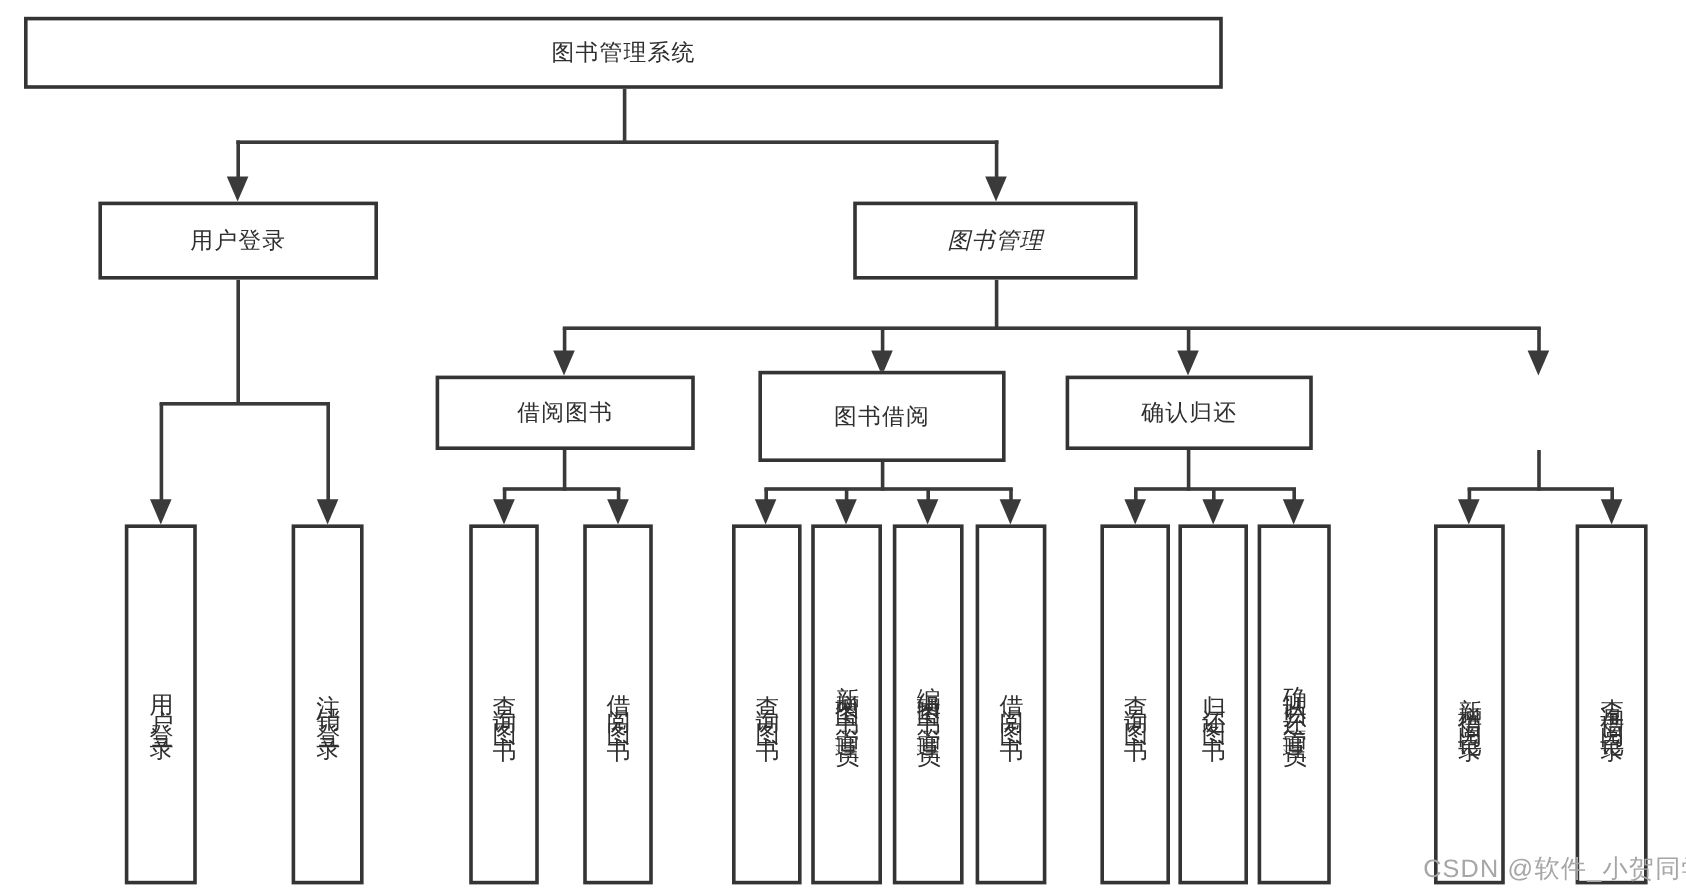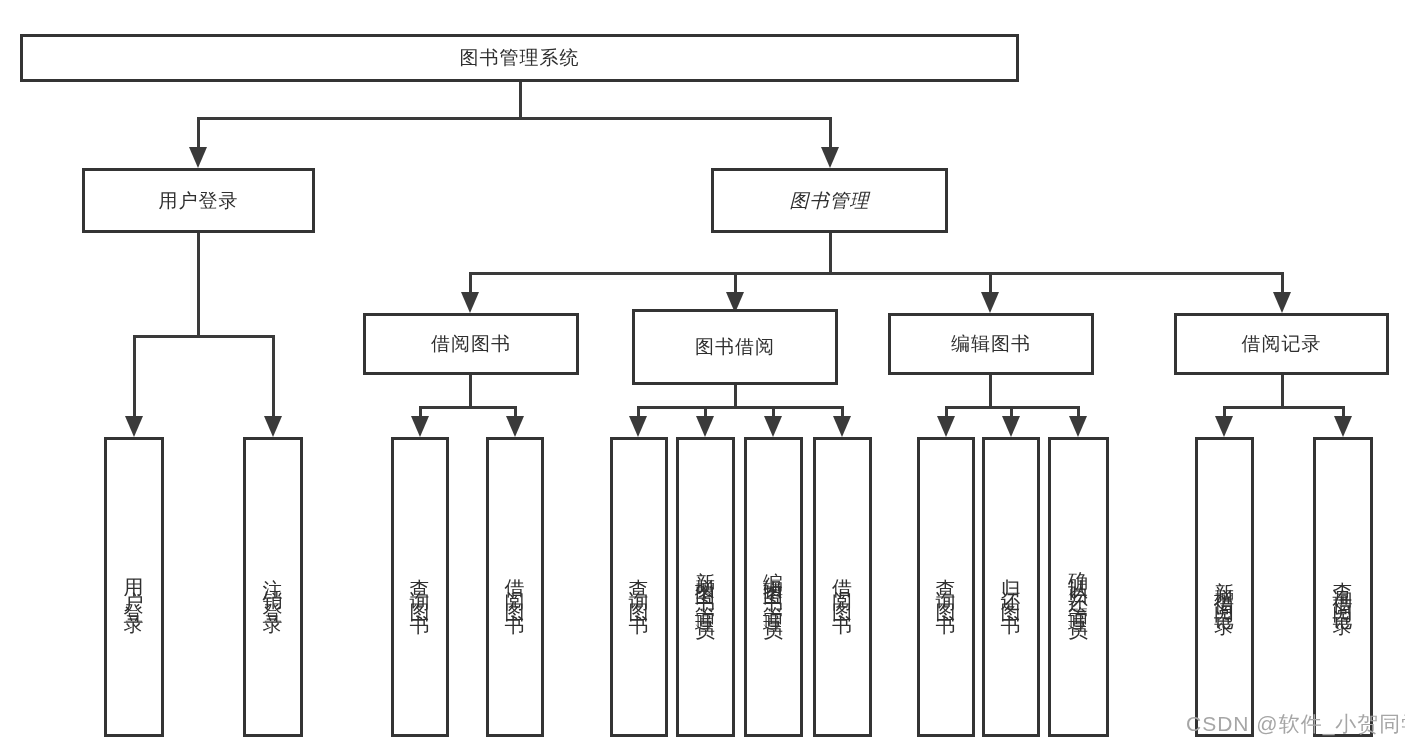--- a/index.html
+++ b/index.html
@@ -106,42 +106,39 @@
   <div class="vline" style="left:1076.5px;top:407px;height:12px;"></div>
   <div class="arrowhead" style="left:1069px;top:416px;"></div>
 
   <div class="vline" style="left:1280.5px;top:375px;height:34px;"></div>
   <div class="hline" style="left:1222.5px;top:405.5px;width:122px;"></div>
   <div class="vline" style="left:1222.5px;top:407px;height:12px;"></div>
   <div class="arrowhead" style="left:1215px;top:416px;"></div>
   <div class="vline" style="left:1341.5px;top:407px;height:12px;"></div>
   <div class="arrowhead" style="left:1334px;top:416px;"></div>
 
-  <div class="box hbox" style="left:20px;top:14px;width:999px;height:48px;margin-top:20px;">
+  <div class="box hbox" style="left:20px;top:14px;width:999px;height:60px;">
     <span>图书管理系统</span>
   </div>
 
   <div class="box hbox" style="left:82px;top:168px;width:233px;height:65px;">
     <span>用户登录</span>
   </div>
   <div class="box hbox" style="left:711px;top:168px;width:237px;height:65px;font-style:italic;">
     <span>图书管理</span>
   </div>
 
   <div class="box hbox" style="left:363px;top:313px;width:216px;height:62px;">
     <span>借阅图书</span>
   </div>
   <div class="box hbox" style="left:632px;top:309px;width:206px;height:76px;">
     <span>图书借阅</span>
   </div>
   <div class="box hbox" style="left:888px;top:313px;width:206px;height:62px;">
-    <span>编辑图书</span>
-  </div>
-  <div class="box hbox" style="left:1174px;top:313px;width:215px;height:62px;">
-    <span>借阅记录</span>
+    <span>确认归还</span>
   </div>
 
   <div class="box vbox" style="left:104px;top:437px;width:60px;height:300px;">
     <span>用户登录</span>
   </div>
   <div class="box vbox" style="left:243px;top:437px;width:60px;height:300px;">
     <span>注销登录</span>
   </div>
 
   <div class="box vbox" style="left:391px;top:437px;width:58px;height:300px;">

